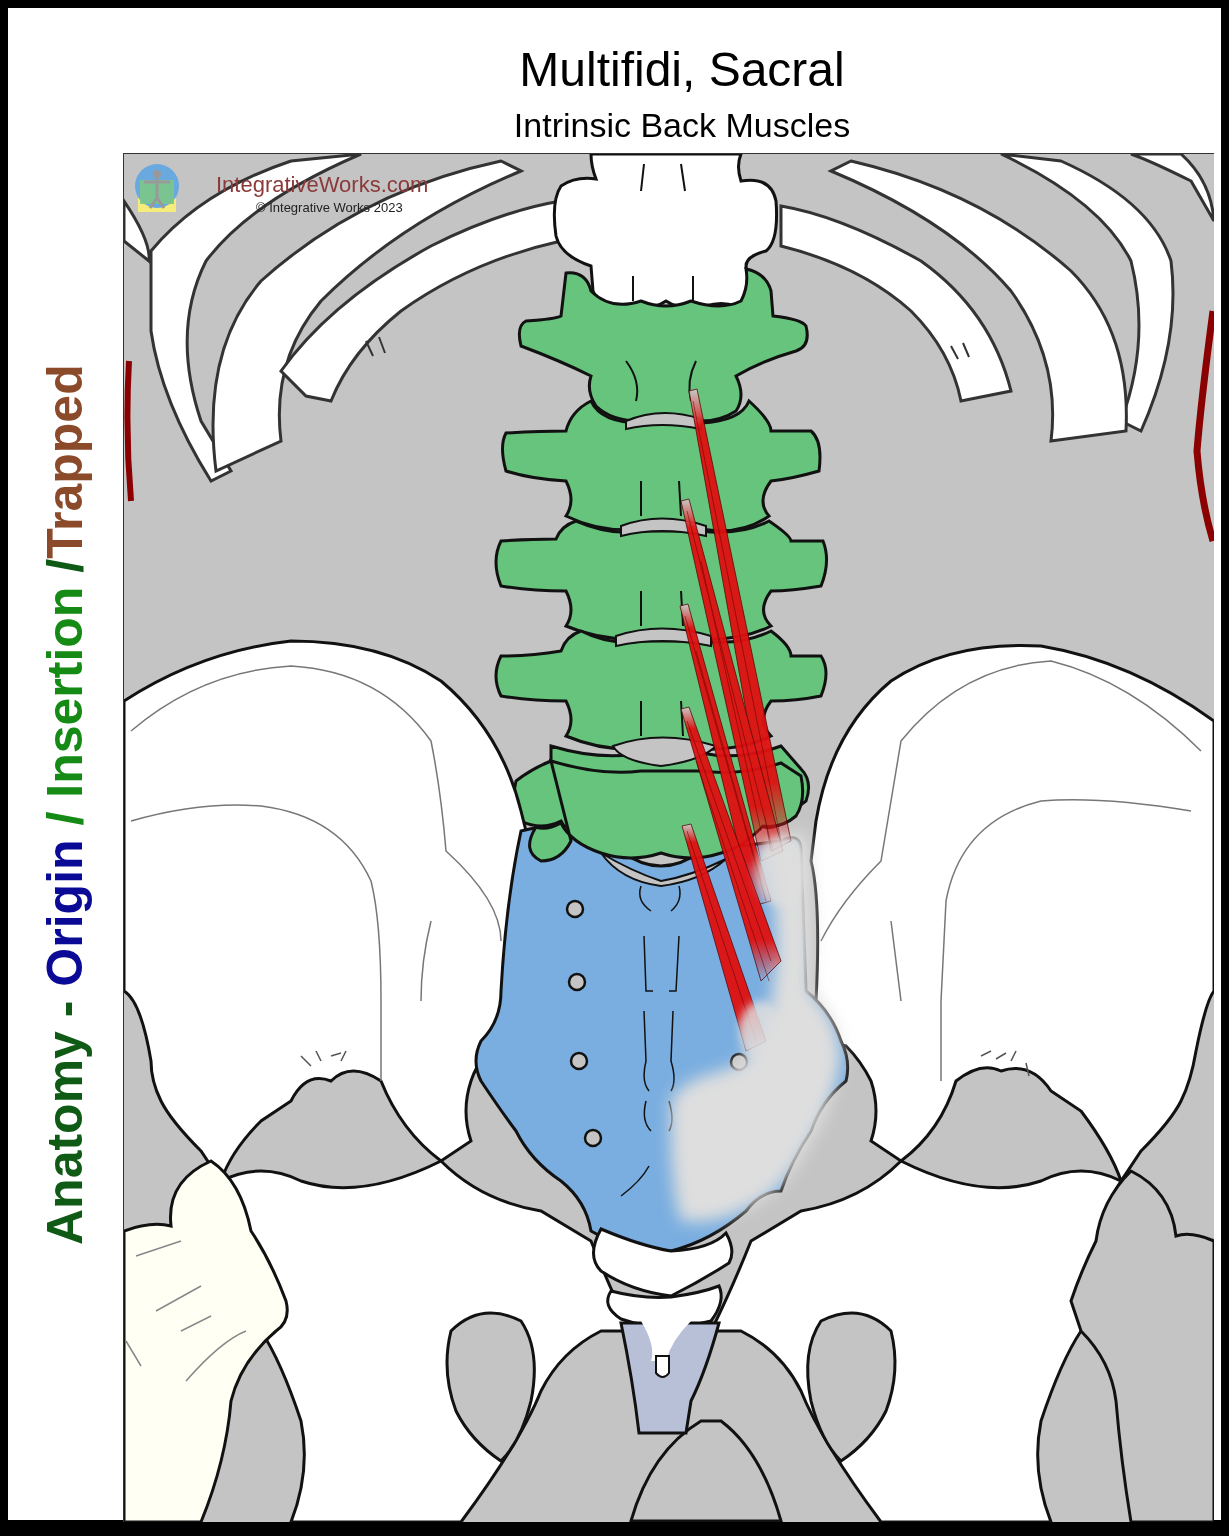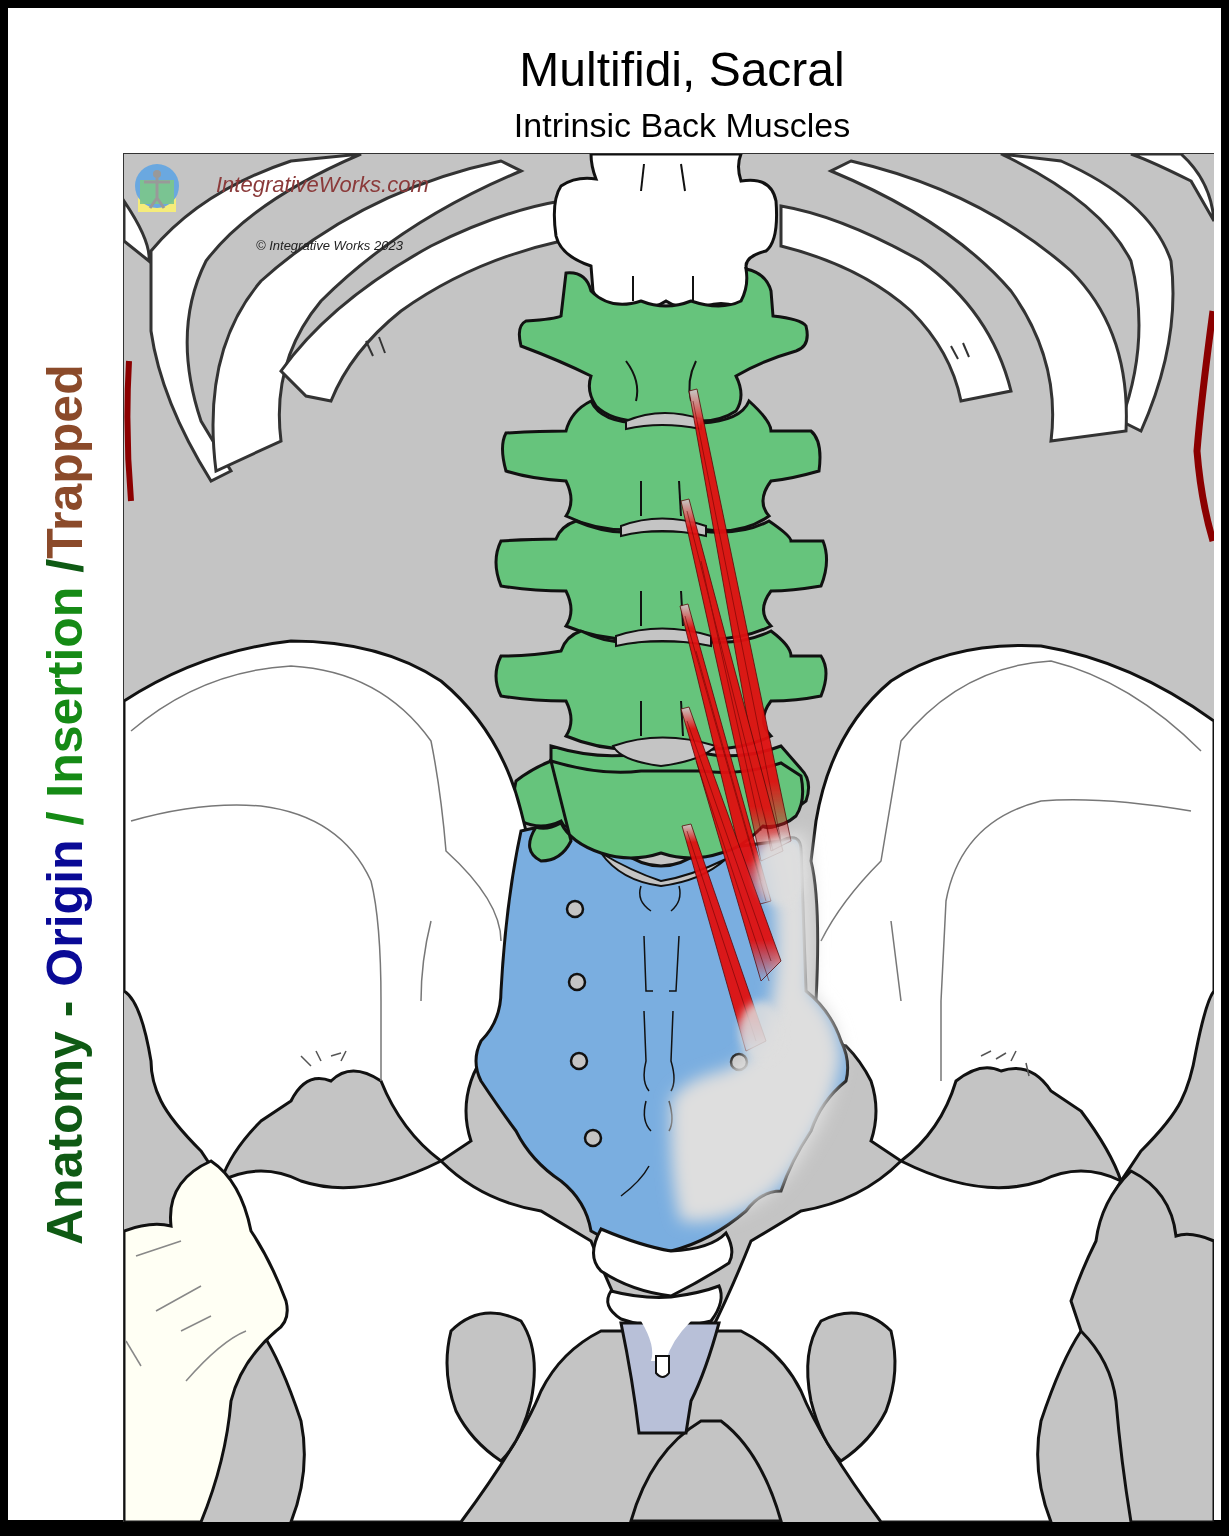--- a/index.html
+++ b/index.html
@@ -22,34 +22,34 @@
   }
   .side-label {
     position: absolute; left: 40px; top: 1245px;
     transform-origin: 0 0; transform: rotate(-90deg);
     white-space: nowrap; font-weight: bold; font-size: 50px; line-height: 1;
   }
   .side-label span { display: inline-block; }
   .canvas {
     position: absolute; left: 123px; top: 153px; width: 1090px; height: 1368px;
     overflow: hidden; background: #c4c4c4;
-    border-left: 1px solid #333; border-top: 1px solid #333; font-style: italic;
+    border-left: 1px solid #333; border-top: 1px solid #333;
   }
   .canvas svg { position: absolute; left: 0; top: 0; }
   .brand {
     position: absolute; left: 10px; top: 8px; width: 320px; height: 55px;
   }
   .brand-logo {
     position: absolute; left: 0; top: 0; width: 46px; height: 50px;
   }
   .brand-name {
     position: absolute; left: 82px; top: 10px; font-size: 22px; color: #8b3a3a;
   }
   .brand-copy {
-    position: absolute; left: 122px; top: 38px; font-size: 13px; color: #222; margin-top: 38px;
+    position: absolute; left: 122px; top: 38px; font-size: 13px; color: #222;
   }
 </style>
 </head>
 <body>
 
 <div class="page">
   <div class="title">Multifidi, Sacral</div>
   <div class="subtitle">Intrinsic Back Muscles</div>
 </div>
 

